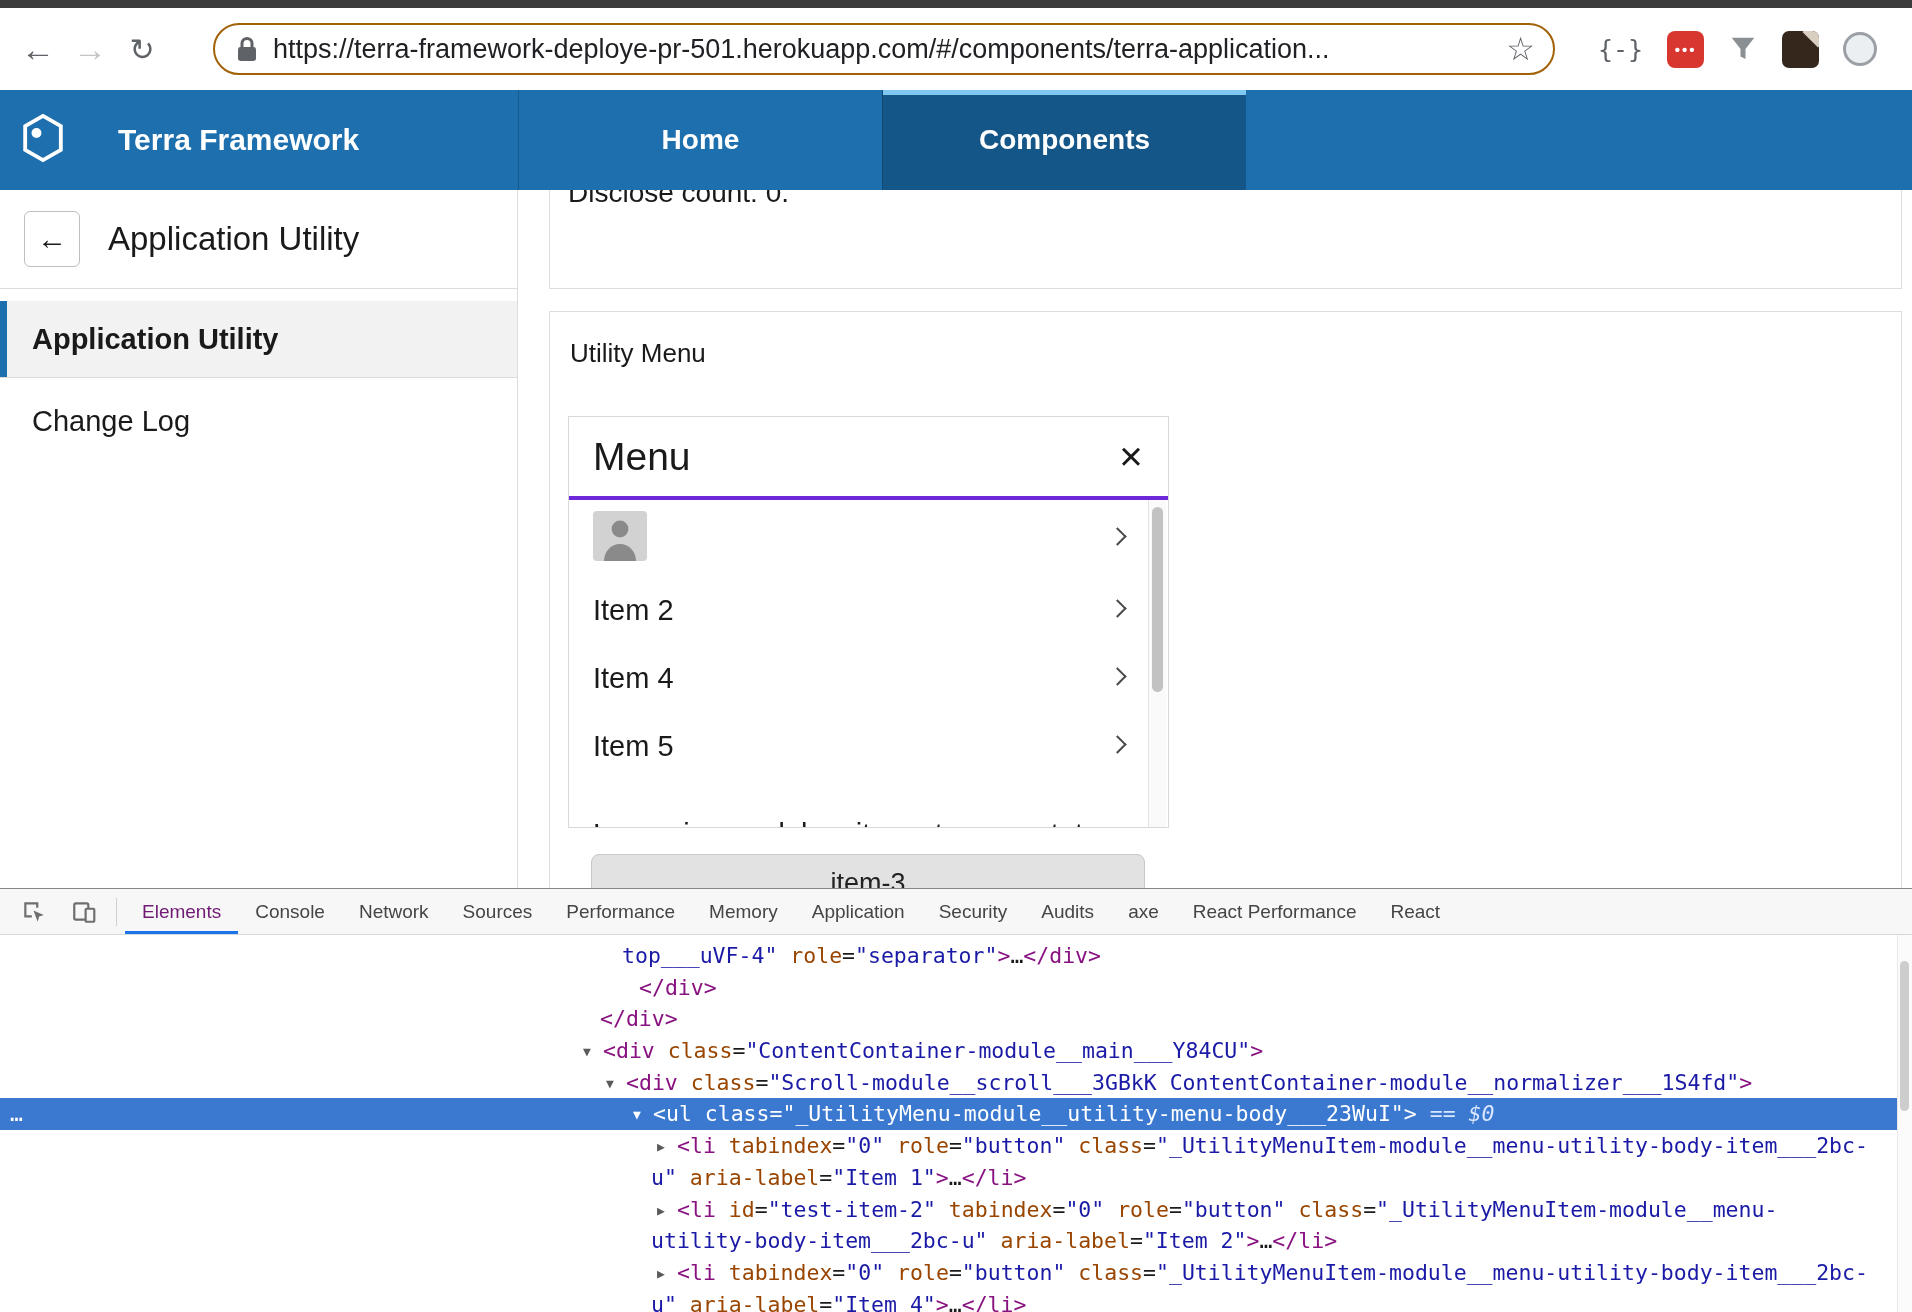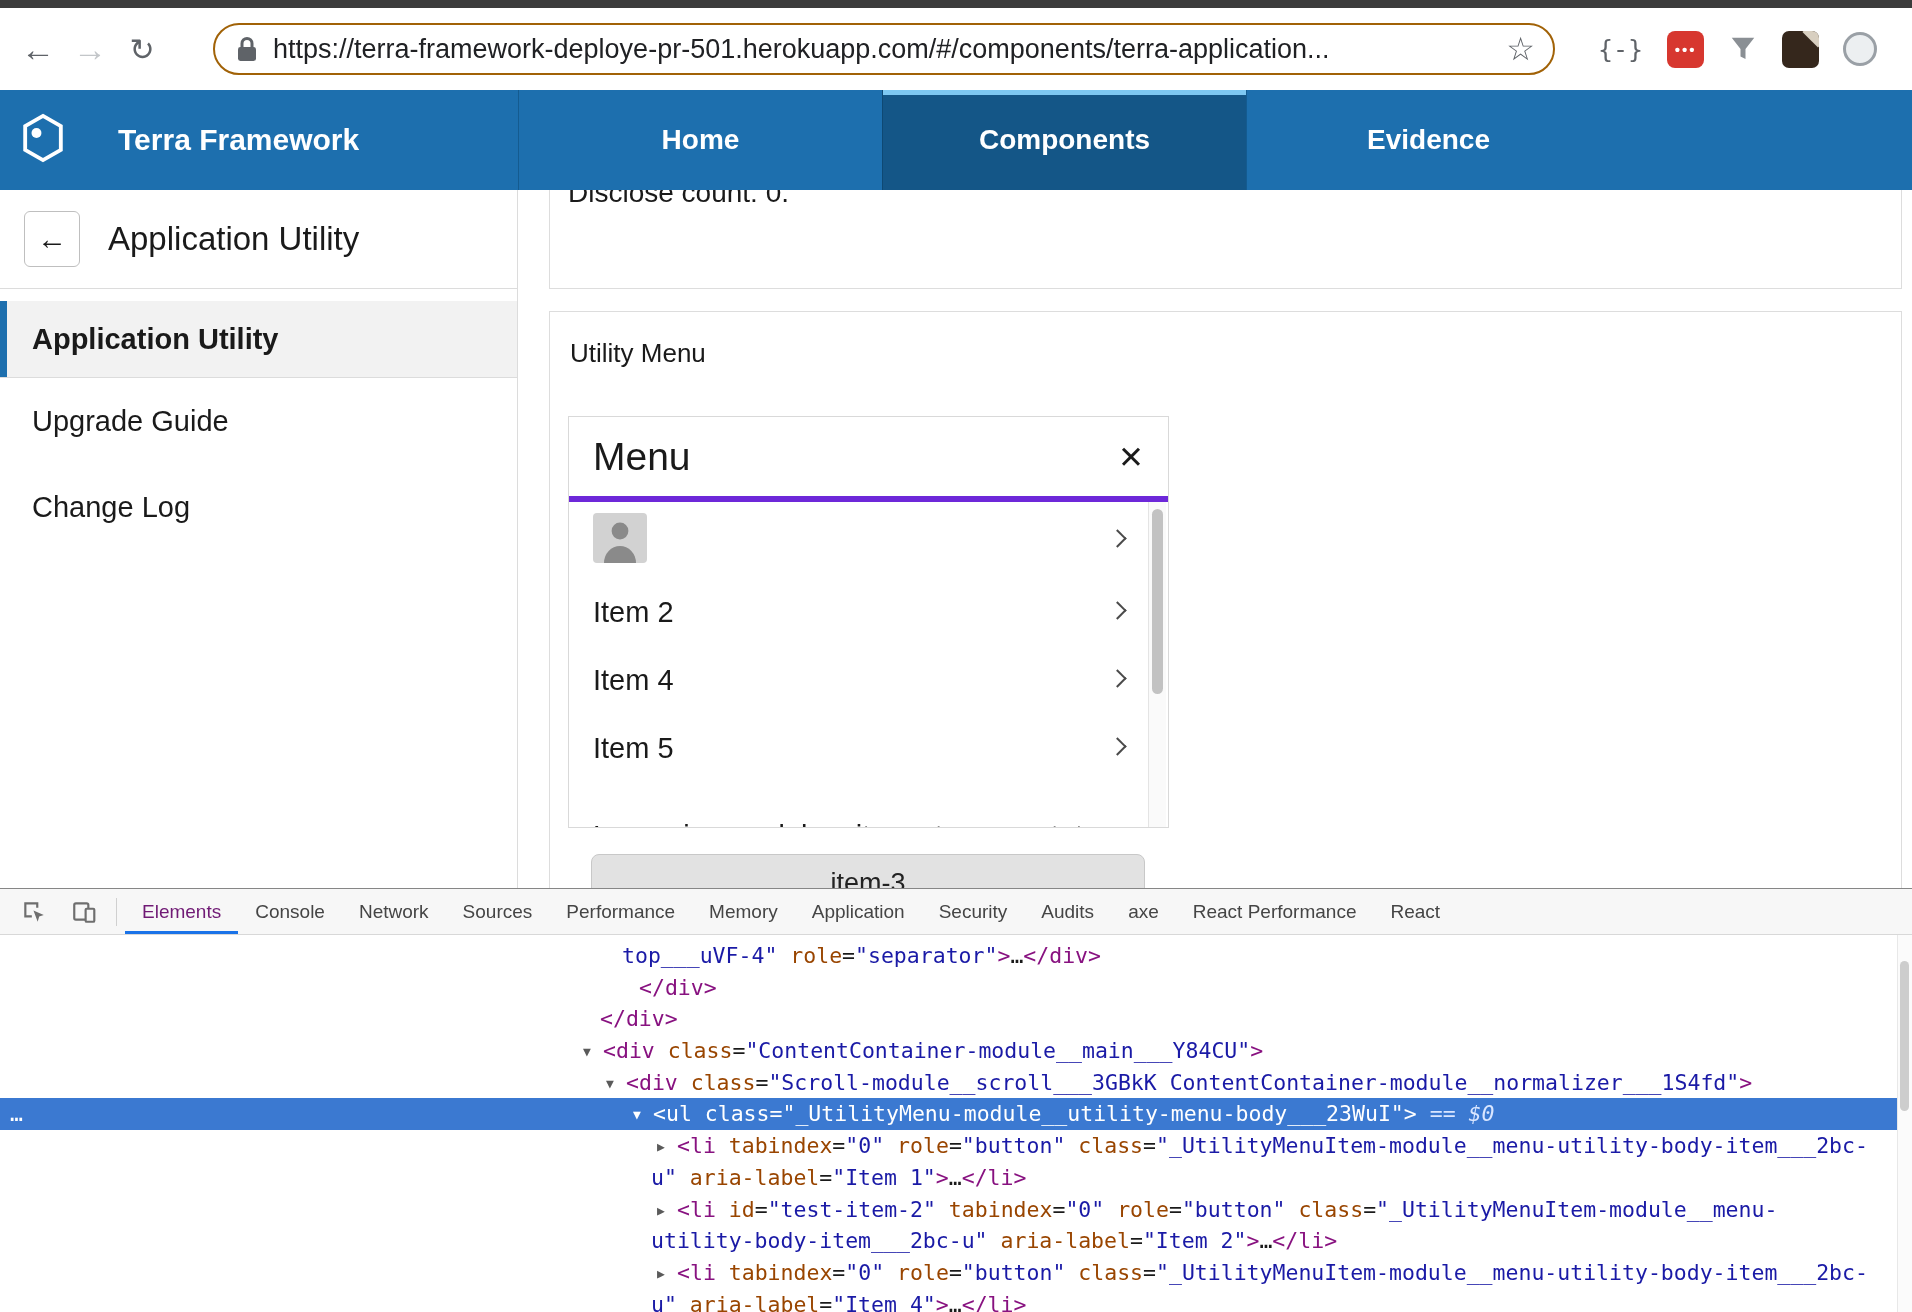--- a/index.html
+++ b/index.html
@@ -48,21 +48,21 @@
   
   .main { position:absolute; top:190px; left:518px; width:1394px; height:698px; background:#fff; overflow:hidden; }
   .disclose { position:absolute; top:-13px; left:50px; font-size:28px; color:#1a1a1a; }
   .card1 { position:absolute; left:31px; top:-30px; width:1353px; height:129px; border:1px solid #ddd; border-top:none; }
   .card2 { position:absolute; left:31px; top:121px; width:1353px; height:620px; border:1px solid #ddd; background:#fff; }
   .card-title { position:absolute; left:20px; top:26px; font-size:26px; font-weight:normal; color:#1a1a1a; }
   .menu-panel { position:absolute; left:18px; top:104px; width:601px; height:412px; border:1px solid #d9d9d9; background:#fff; }
   .menu-head { position:absolute; top:0; left:0; right:0; height:79px; }
   .menu-title { position:absolute; left:24px; top:50%; transform:translateY(-50%); font-size:39px; color:#1a1a1a; }
   .menu-close { position:absolute; right:24px; top:50%; transform:translateY(-50%); font-size:31px; color:#1a1a1a; cursor:pointer; }
-  .menu-list { position:absolute; top:79px; left:0; right:0; bottom:0; border-top:6px solid #6d28d9; overflow:hidden; }
+  .menu-list { position:absolute; top:79px; left:0; right:0; bottom:0; border-top:4px solid #6d28d9; overflow:hidden; }
   .menu-row { position:relative; display:flex; align-items:center; height:68px; padding-left:24px; cursor:pointer; }
   .menu-row.avatar-row { height:76px; }
   .menu-label { font-size:29px; color:#1a1a1a; }
   .chev { position:absolute; right:44px; top:50%; width:13px; height:13px; border-top:2.5px solid #4a4a4a; border-right:2.5px solid #4a4a4a; transform:translateY(-62%) rotate(45deg); }
   .menu-overflow { position:absolute; left:24px; top:318px; font-size:29px; color:#1a1a1a; white-space:nowrap; }
   .menu-scrollbar { position:absolute; right:2px; top:0; bottom:0; width:18px; background:#fafafa; border-left:1px solid #e4e4e4; }
   .menu-scrollbar .thumb { position:absolute; top:7px; left:3px; width:11px; height:185px; background:#c2c2c2; border-radius:6px; }
   .item3-btn { position:absolute; left:41px; top:542px; width:554px; height:72px; background:#e2e2e2; border:1px solid #c8c8c8; border-radius:8px; font-size:27px; color:#222; display:flex; align-items:flex-start; justify-content:center; padding-top:13px; cursor:pointer; }
 
   
@@ -130,32 +130,30 @@
         <svg width="46" height="50" viewBox="0 0 24 26">
             <path d="M12 1.5 L21.3 6.8 V19.2 L12 24.5 L2.7 19.2 V6.8 Z" fill="none" stroke="#ffffff" stroke-width="2"></path>
             <circle cx="8.6" cy="10.4" r="2.6" fill="#ffffff"></circle>
           </svg>
       </span>
       <span class="brand-text">Terra Framework</span>
     </div>
     <div class="nav">
         <div class="nav-tab">Home</div>
         <div class="nav-tab active">Components</div>
-        <div class="nav-tab">Evidence</div>
       </div>
   </div>
 
   <div class="sidebar">
     <div class="sb-head">
       <button class="back-btn">←</button>
       <span class="sb-title">Application Utility</span>
     </div>
     <div class="sb-list">
         <div class="sb-item selected">Application Utility</div>
-        <div class="sb-item">Upgrade Guide</div>
         <div class="sb-item">Change Log</div>
       </div>
   </div>
 
   <div class="main">
     <div class="disclose">Disclose count: 0.</div>
     <div class="card1"></div>
     <div class="card2">
       <div class="card-title">Utility Menu</div>
       <div class="menu-panel">

